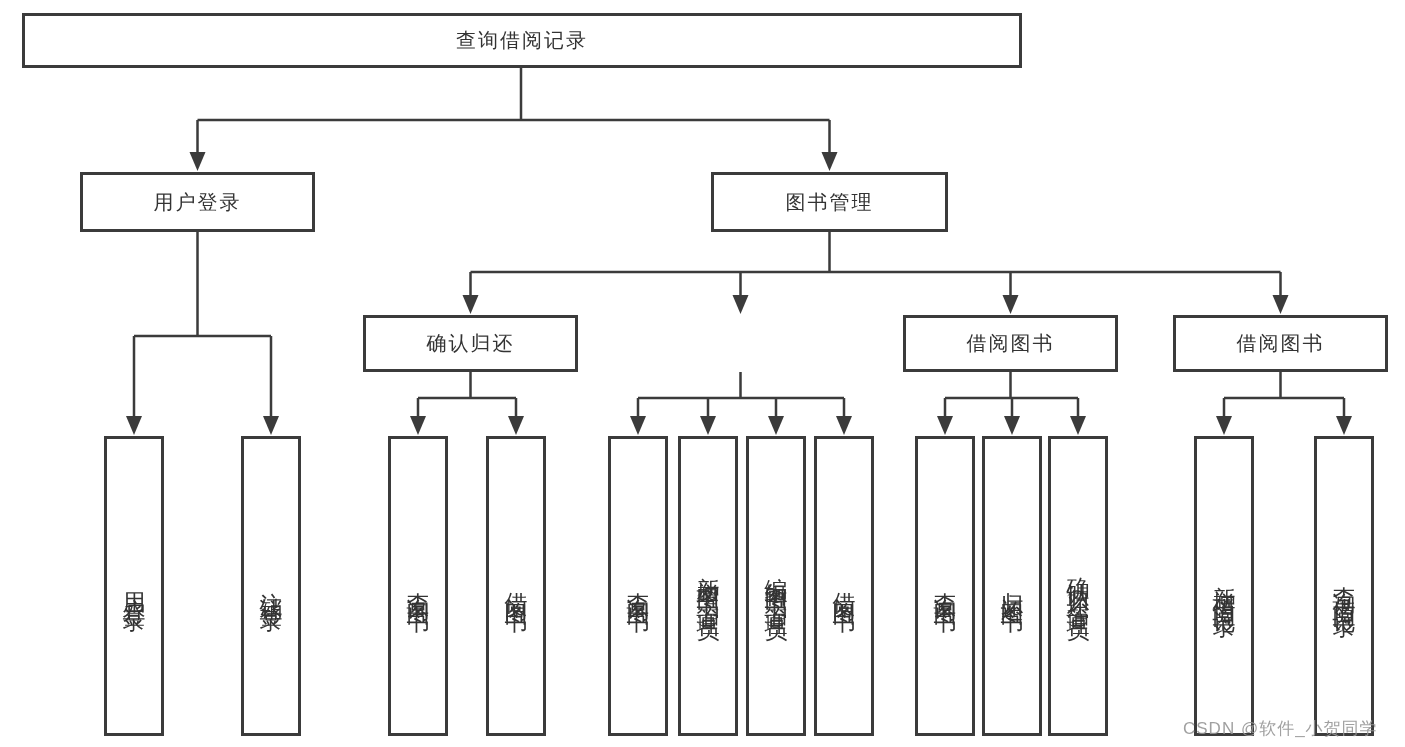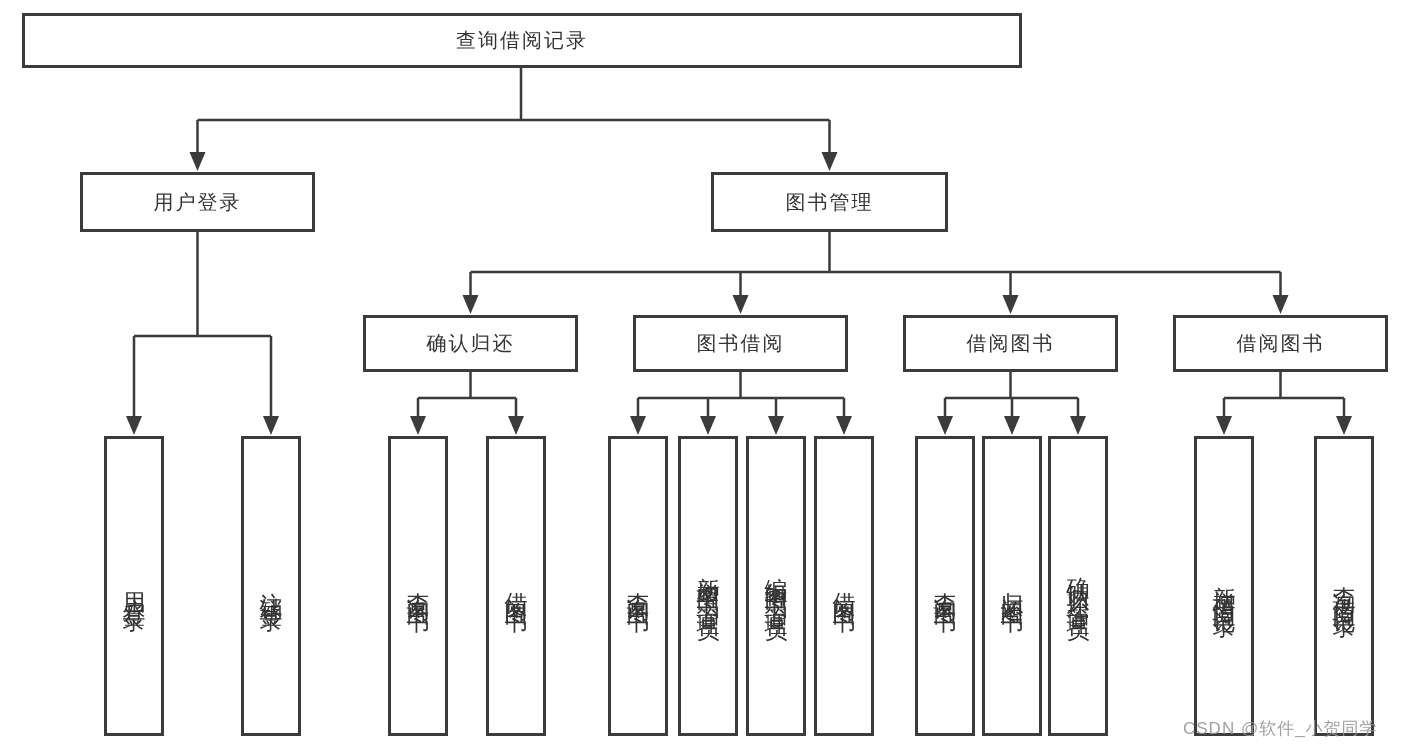--- a/index.html
+++ b/index.html
@@ -116,23 +116,20 @@
   <div class="box hbox box-user-login">
     <span>用户登录</span>
   </div>
   <div class="box hbox box-book-mgmt">
     <span>图书管理</span>
   </div>
 
   <div class="box hbox box-new-book-rec">
     <span>确认归还</span>
   </div>
-  <div class="box hbox box-book-borrow">
-    <span>图书借阅</span>
-  </div>
   <div class="box hbox box-current-borrow">
     <span>借阅图书</span>
   </div>
   <div class="box hbox box-borrow-records">
     <span>借阅图书</span>
   </div>
 
   <div class="box vbox leaf-1">
     <span class="vtext">用户登录</span>
   </div>

